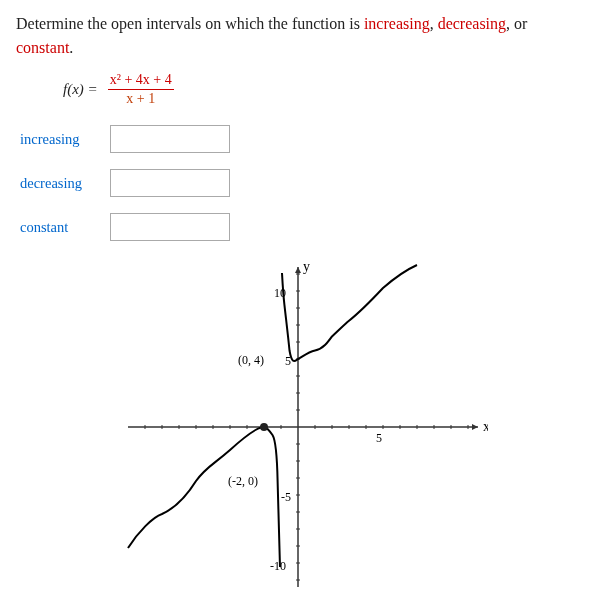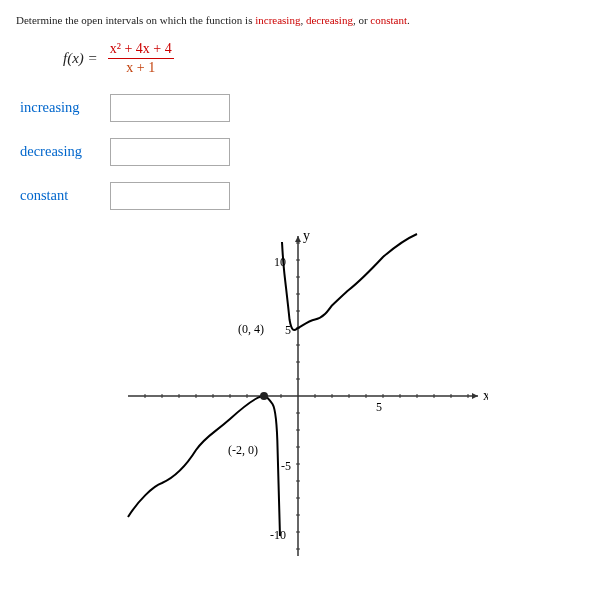--- a/index.html
+++ b/index.html
@@ -6,21 +6,21 @@
     body {
       font-family: 'Times New Roman', Times, serif;
       background: #fff;
       width: 596px;
       min-height: 603px;
       padding: 12px 16px;
       font-size: 15px;
       color: #222;
     }
     .question-text {
-      font-size: 11px;
+      font-size: 16px;
       margin-bottom: 12px;
       line-height: 1.5;
     }
     .question-text .highlight {
       color: #cc0000;
     }
     .function-line {
       display: flex;
       align-items: center;
       margin-bottom: 18px;

